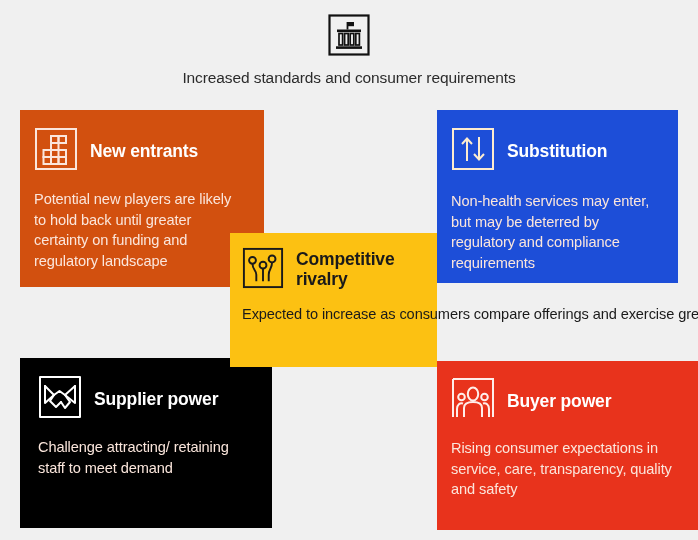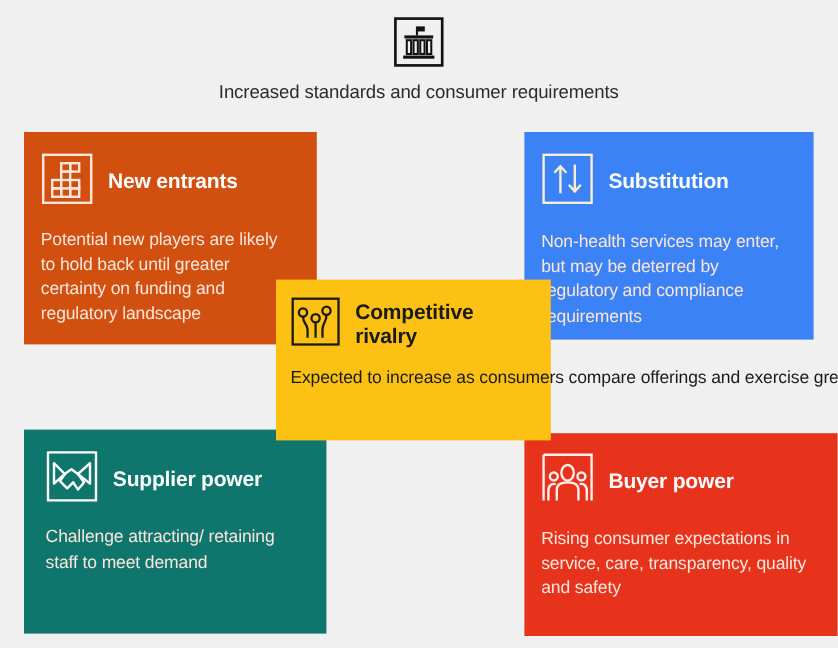--- a/index.html
+++ b/index.html
@@ -89,41 +89,41 @@
   
   #box-new-entrants {
     left: 20px;  top: 110px;  width: 244px; height: 177px;
     background: #d2500f;
     padding: 17px 17px 0 14px;
   }
   #box-new-entrants .force-body { margin-top: 14px; }
 
   #box-substitution {
     left: 437px; top: 110px;  width: 241px; height: 173px;
-    background: #3b82f6;
+    background: #1d4ed8;
     padding: 17px 14px 0 14px;
   }
   #box-substitution .force-body { margin-top: 16px; }
 
   #box-supplier-power {
     left: 20px;  top: 358px;  width: 252px; height: 170px;
-    background: #0f766e;
+    background: #000000;
     padding: 17px 17px 0 18px;
   }
   #box-supplier-power .force-body { margin-top: 14px; }
 
   #box-buyer-power {
     left: 437px; top: 361px;  width: 264px; height: 169px;
     background: #e8331c;
     padding: 16px 12px 0 14px;
   }
   #box-buyer-power .force-body { margin-top: 13px; }
 
   #box-competitive-rivalry {
-    left: 230px; top: 233px;  width: 229px; height: 134px;
+    left: 230px; top: 233px;  width: 207px; height: 134px;
     background: #fcc112;
     padding: 14px 10px 0 12px;
     z-index: 5;
   }
   #box-competitive-rivalry .force-body {
     margin-top: 11px;
     white-space: nowrap;
   }
   #box-competitive-rivalry .force-title { line-height: 1.14; }
 </style>

